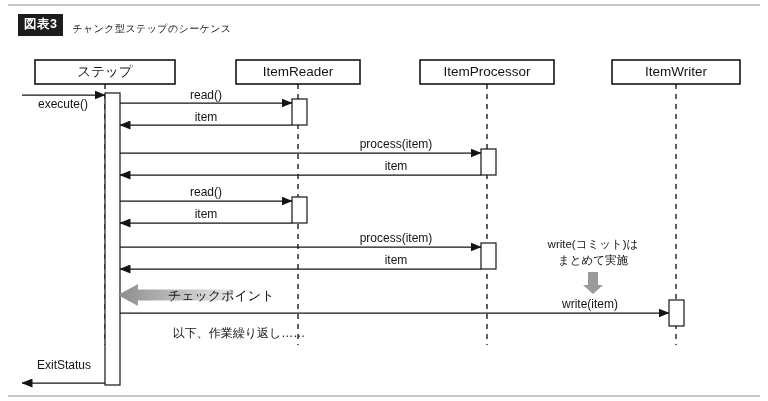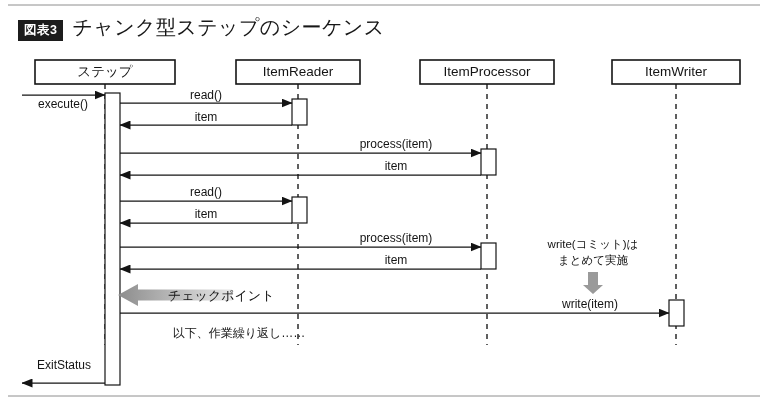--- a/index.html
+++ b/index.html
@@ -34,21 +34,21 @@
     background: #1c1c1c;
     color: #ffffff;
     font-size: 12.5px;
     font-weight: bold;
     line-height: 1;
     padding: 4px 6px 5px 6px;
     letter-spacing: 0.5px;
     white-space: nowrap;
   }
   .fig-title {
-    font-size: 20px;
+    font-size: 10px;
     color: #161616;
     white-space: nowrap;
     letter-spacing: 0.4px;
   }
 
   
   #diagram {
     position: absolute;
     left: 0;
     top: 0;

